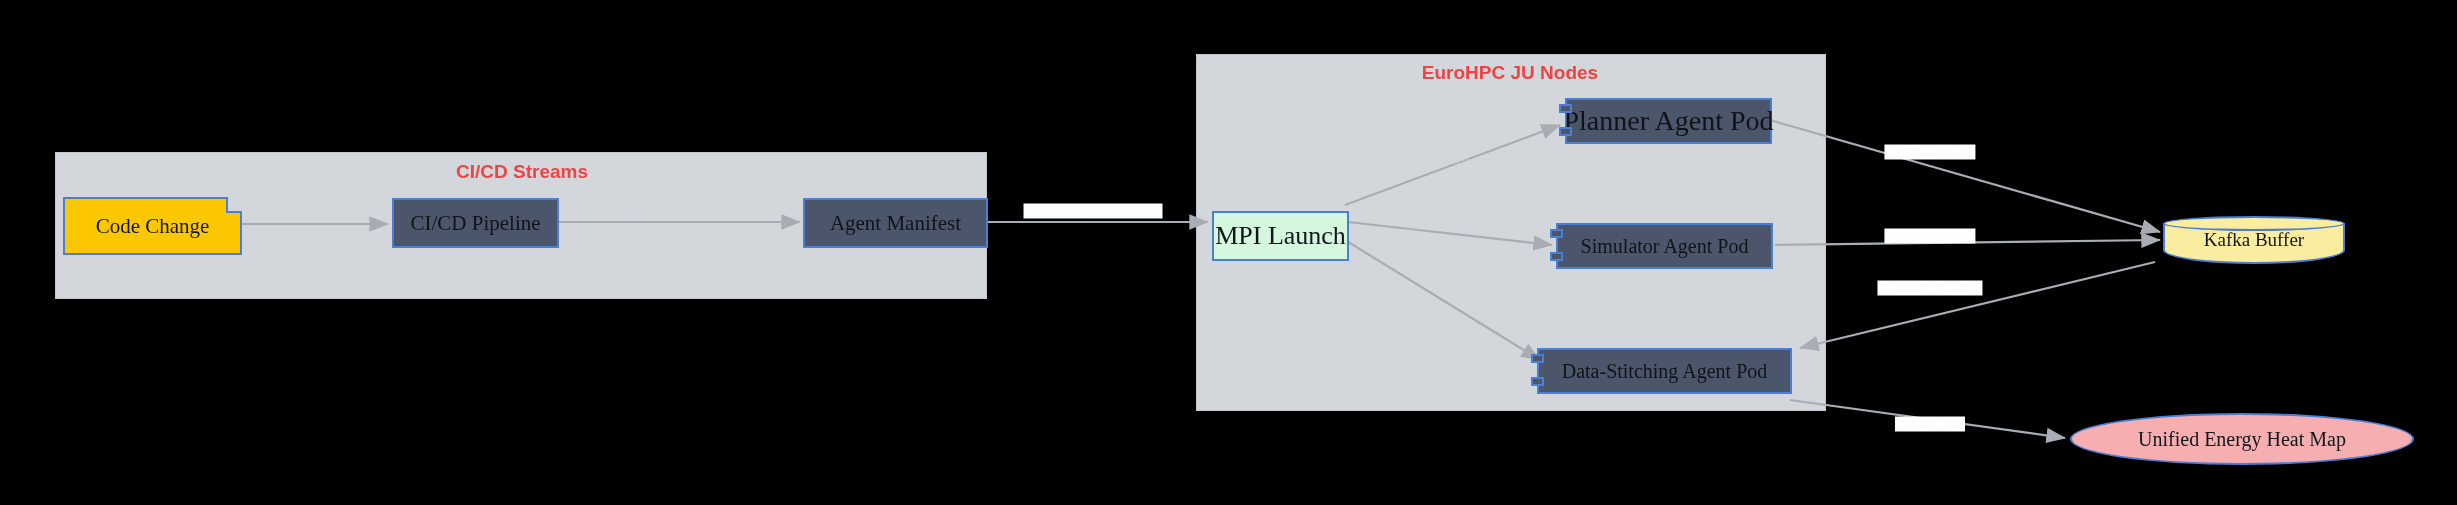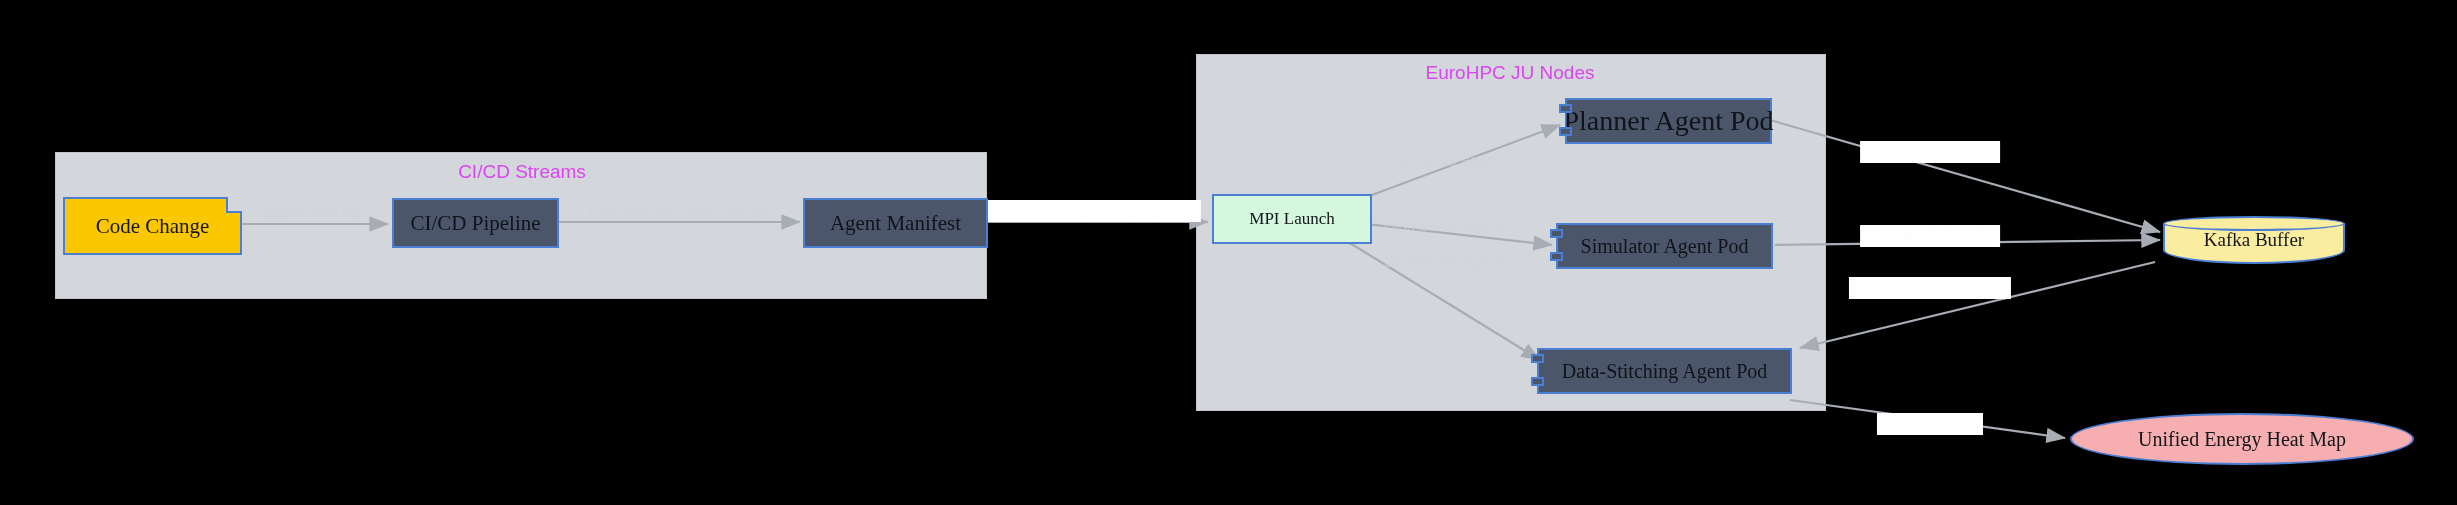--- a/index.html
+++ b/index.html
@@ -2,22 +2,22 @@
 <html><head>
 <meta charset="utf-8">
 <style>
   html,body{margin:0;padding:0;background:#000;}
   body{width:2457px;height:505px;overflow:hidden;font-family:"Liberation Sans",sans-serif;}
   #stage{position:relative;width:2457px;height:505px;background:#000;}
 
   svg.layer{position:absolute;left:0;top:0;width:2457px;height:505px;overflow:visible;}
 
   .cluster-box{position:absolute;background:#d3d6da;border:1px solid #c3c7cb;}
-  .cluster-title{position:absolute;color:#d946ef;font-size:19px;font-family:"Liberation Sans",sans-serif;
-                 white-space:nowrap;transform:translateX(-50%);}
+  .cluster-title{position:absolute;color:#ef4444;font-size:19px;font-family:"Liberation Sans",sans-serif;
+                 white-space:nowrap;transform:translateX(-50%);font-weight:bold;}
 
   .node{position:absolute;box-sizing:border-box;display:flex;align-items:center;justify-content:center;
         font-family:"Liberation Serif",serif;color:#13161b;white-space:nowrap;}
 
   .n-box{border:2px solid #4a7fd4;}
   .n-dark{background:#4c566b;color:#10131a;}
   .n-mint{background:#d4f7de;color:#13161b;}
 
   
   .n-note{background:#fbc700;border:2px solid #4a7fd4;position:absolute;}
@@ -35,21 +35,21 @@
               border:2px solid #4a7fd4;border-radius:50%/50%;box-sizing:border-box;}
   .n-cyl .cyl-label{position:absolute;left:0;right:0;top:0;bottom:0;display:flex;align-items:center;
                     justify-content:center;font-family:"Liberation Serif",serif;font-size:19px;color:#13161b;
                     white-space:nowrap;z-index:3;}
 
   
   .n-ellipse{position:absolute;background:#f7aeb0;border:2px solid #4a7fd4;border-radius:50%;
              display:flex;align-items:center;justify-content:center;
              font-family:"Liberation Serif",serif;color:#13161b;white-space:nowrap;}
 
-  .edge-label{position:absolute;font-family:"Liberation Sans",sans-serif;font-size:16px;
+  .edge-label{position:absolute;font-family:"Liberation Sans",sans-serif;font-size:10px;
               white-space:nowrap;transform:translate(-50%,-50%);pointer-events:none;}
   .lbl-ghost{color:#cfd4dc;opacity:.55;}
   .lbl-white-box{background:#ffffff;color:#fdfdfd;padding:2px 5px;}
 </style>
 </head>
 <body>
 
 <div id="stage">
 
   <div class="cluster-box" style="left:55px;top:152px;width:930px;height:145px;"></div>
@@ -102,21 +102,21 @@
   <div class="n-note" style="left:63px;top:197px;width:160px;height:54px;padding-left:15px;">
     <div class="fold"></div>
     <div style="position:absolute;inset:0;display:flex;align-items:center;justify-content:center;
                 font-family:'Liberation Serif',serif;font-size:21px;color:#13161b;white-space:nowrap;">Code Change</div>
   </div>
 
   <div class="node n-box n-dark" style="left:392px;top:198px;width:167px;height:50px;font-size:21px;">CI/CD Pipeline</div>
 
   <div class="node n-box n-dark" style="left:803px;top:198px;width:185px;height:50px;font-size:21px;">Agent Manifest</div>
 
-  <div class="node n-box n-mint" style="left:1212px;top:194px;width:160px;height:50px;font-size:17px;">MPI Launch</div>
+  <div class="node n-box n-mint" style="left:1212px;top:211px;width:137px;height:50px;font-size:26px;">MPI Launch</div>
 
   <div style="position:absolute;left:1565px;top:98px;width:207px;height:46px;">
     <div class="node n-box n-dark" style="position:absolute;inset:0;font-size:28px;">Planner Agent Pod</div>
     <div class="tab" style="left:-6px;top:6px;"></div>
     <div class="tab" style="left:-6px;top:29px;"></div>
   </div>
 
   <div style="position:absolute;left:1556px;top:223px;width:217px;height:46px;">
     <div class="node n-box n-dark" style="position:absolute;inset:0;font-size:20px;">Simulator Agent Pod</div>
     <div class="tab" style="left:-6px;top:6px;"></div>

